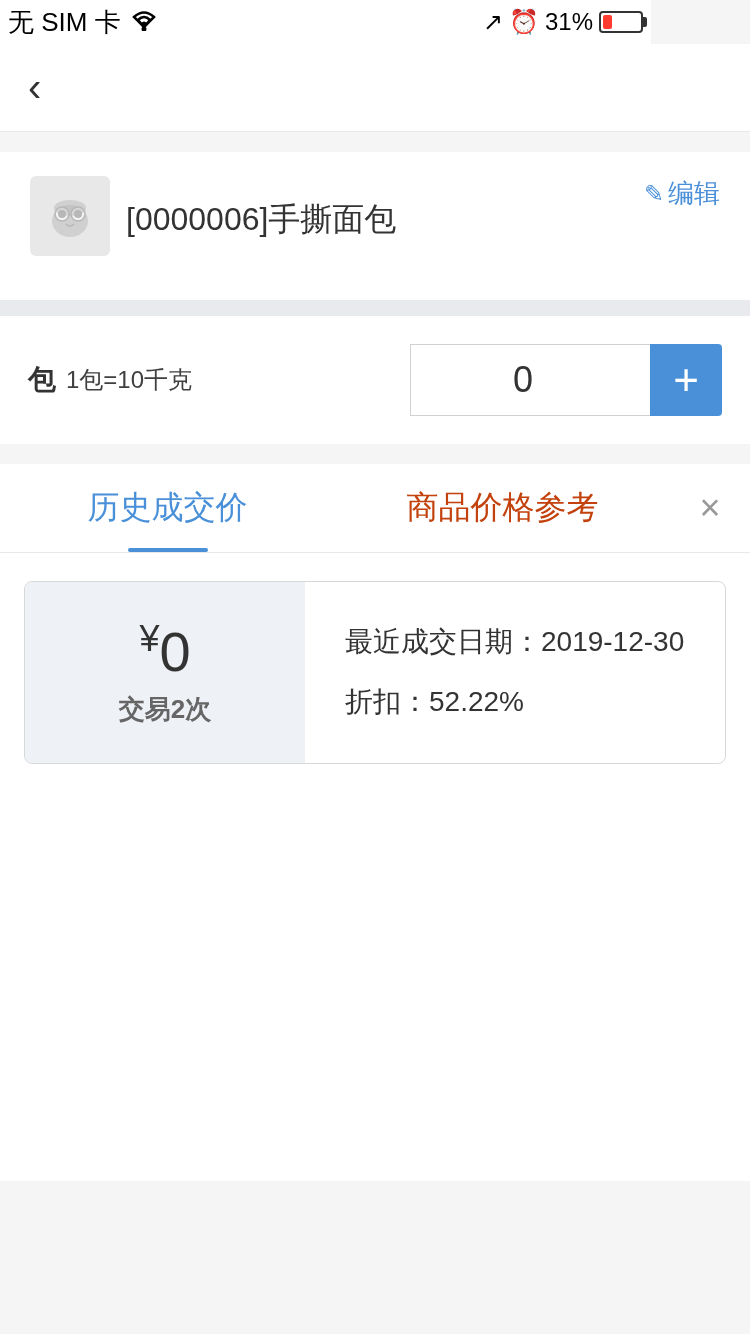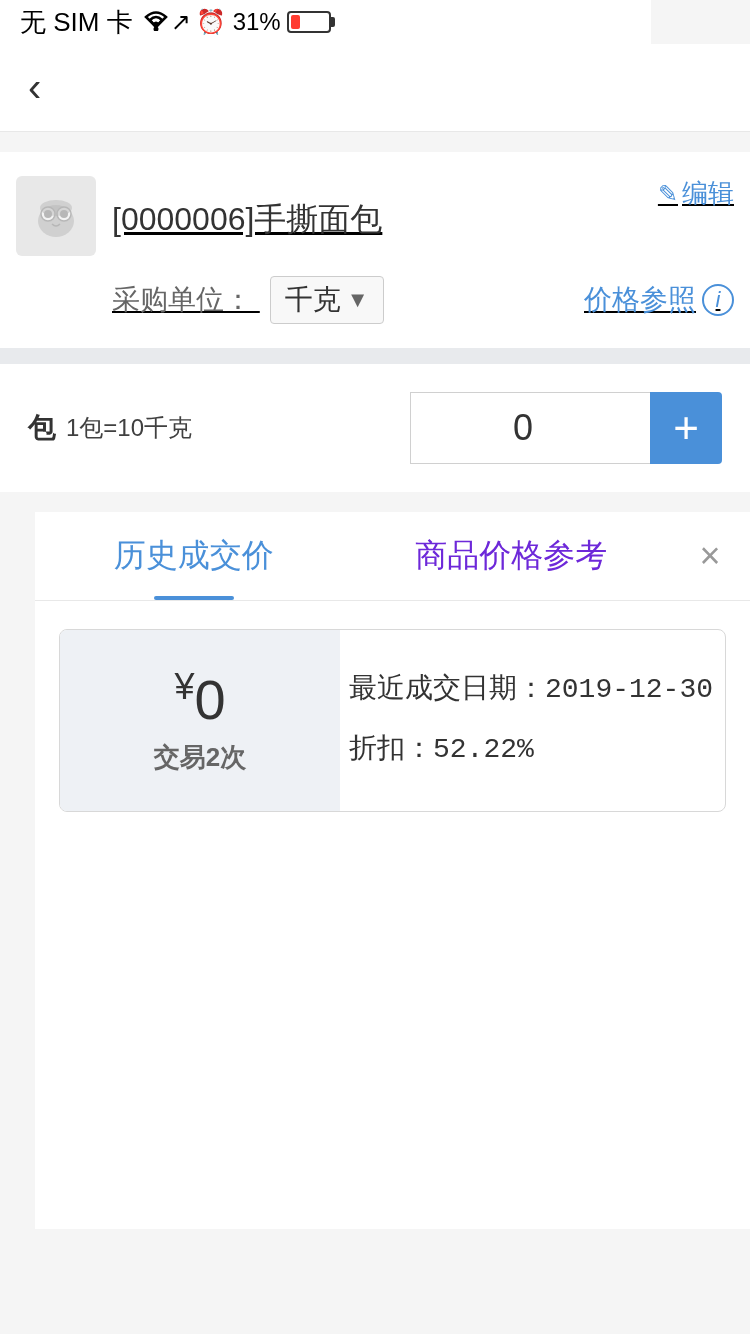--- a/index.html
+++ b/index.html
@@ -12,21 +12,22 @@
       font-size: 28px;
     }
 
     
     .status-bar {
       width: 651px;
       height: 44px;
       background: #fff;
       display: flex;
       align-items: center;
-      padding: 0 20px;
+      justify-content: space-between;
+      padding: 0 8px;
       font-size: 26px;
       color: #000;
     }
     .status-left { display: flex; align-items: center; gap: 8px; }
     .status-center { font-size: 28px; font-weight: 500; }
     .status-right { display: flex; align-items: center; gap: 6px; font-size: 24px; }
     .battery {
       width: 44px;
       height: 22px;
       border: 2px solid #333;
@@ -75,23 +76,22 @@
     }
     .nav-title {
       font-size: 36px;
       font-weight: 600;
       color: #333;
     }
 
     
     .product-card {
       background: #fff;
-      padding: 24px 16px;
+      padding: 24px 30px;
       margin-top: 20px;
-      text-decoration: underline;
     }
     .product-header {
       display: flex;
       align-items: flex-start;
       justify-content: space-between;
       margin-bottom: 20px;
     }
     .product-left {
       display: flex;
       align-items: center;
@@ -234,36 +234,35 @@
       align-items: center;
       justify-content: center;
       cursor: pointer;
       border-radius: 0 4px 4px 0;
     }
 
     
     .tab-section {
       background: #fff;
       margin-top: 20px;
-      margin-left: 35px;
     }
     .tab-bar {
       display: flex;
       align-items: center;
       border-bottom: 1px solid #e8e8e8;
       position: relative;
     }
     .tab-item {
       flex: 1;
       height: 88px;
       display: flex;
       align-items: center;
       justify-content: center;
       font-size: 32px;
-      color: #6d28d9;
+      color: #c2410c;
       cursor: pointer;
       position: relative;
     }
     .tab-item.active {
       color: #4a90d9;
     }
     .tab-item.active::after {
       content: '';
       position: absolute;
       bottom: 0;
@@ -313,26 +312,25 @@
       vertical-align: super;
     }
     .history-count {
       font-size: 26px;
       color: #666;
       margin-top: 8px;
       font-weight: bold;
     }
     .history-right {
       flex: 1;
-      padding: 32px 9px;
+      padding: 32px 40px;
       display: flex;
       flex-direction: column;
       gap: 18px;
       justify-content: center;
-      font-family: Liberation Mono, monospace;
     }
     .history-detail-row {
       font-size: 28px;
       color: #333;
       line-height: 1.5;
     }
 
     
     .main-content {
       background: #fff;
@@ -384,33 +382,20 @@
         </svg>
       </div>
       <div class="product-name">[0000006]手撕面包</div>
     </div>
     <div class="edit-btn">
       <span class="edit-icon">✎</span>
       <span>编辑</span>
     </div>
   </div>
 
-  <div class="product-unit-row">
-    <div>
-      <span class="unit-label">采购单位：</span>
-      <span class="unit-select">
-        <span>千克</span>
-        <span class="unit-select-arrow">▼</span>
-      </span>
-    </div>
-    <div class="price-ref">
-      <span>价格参照</span>
-      <div class="price-ref-icon">i</div>
-    </div>
-  </div>
 </div>
 
 <div class="gray-divider"></div>
 
 <div class="quantity-row">
   <div class="quantity-label">
     <span class="quantity-unit-badge">包</span>
     <span class="quantity-hint">1包=10千克</span>
   </div>
   <div class="quantity-input-group">

